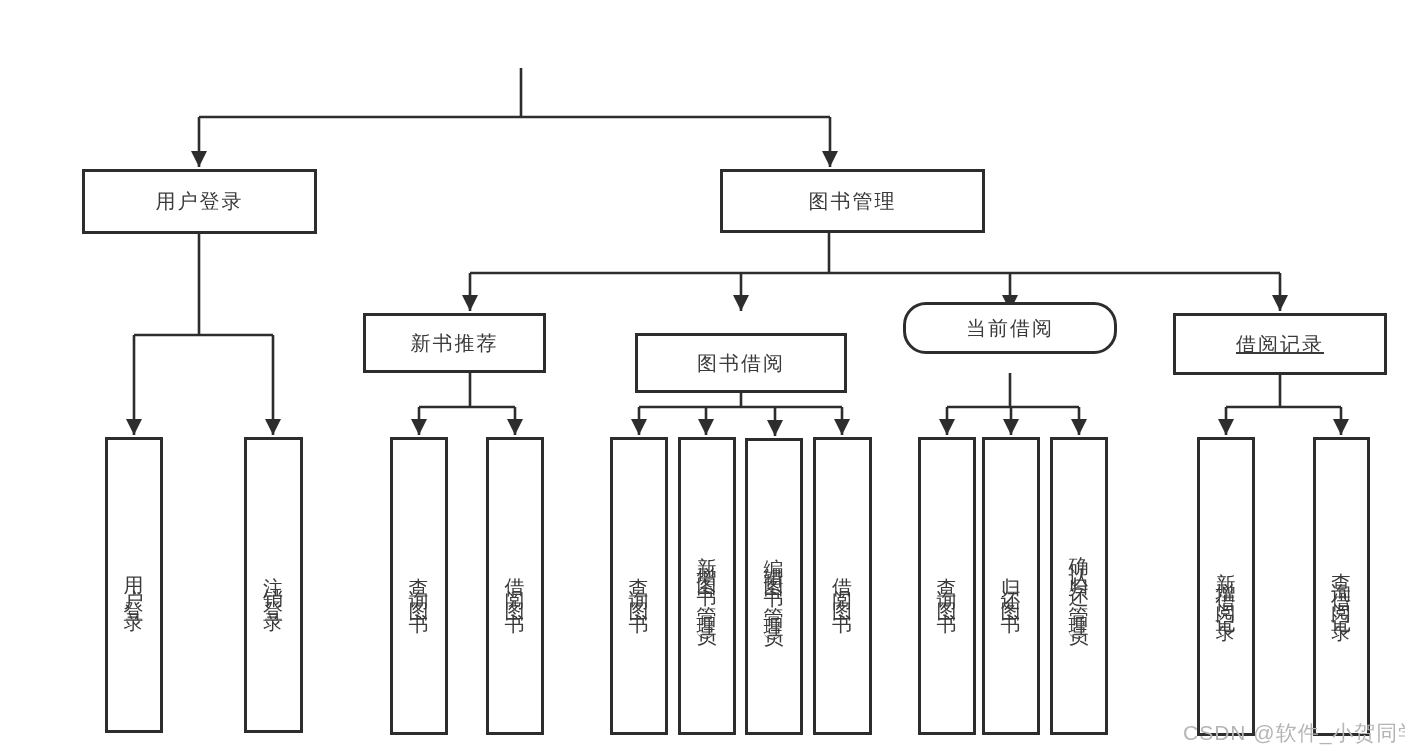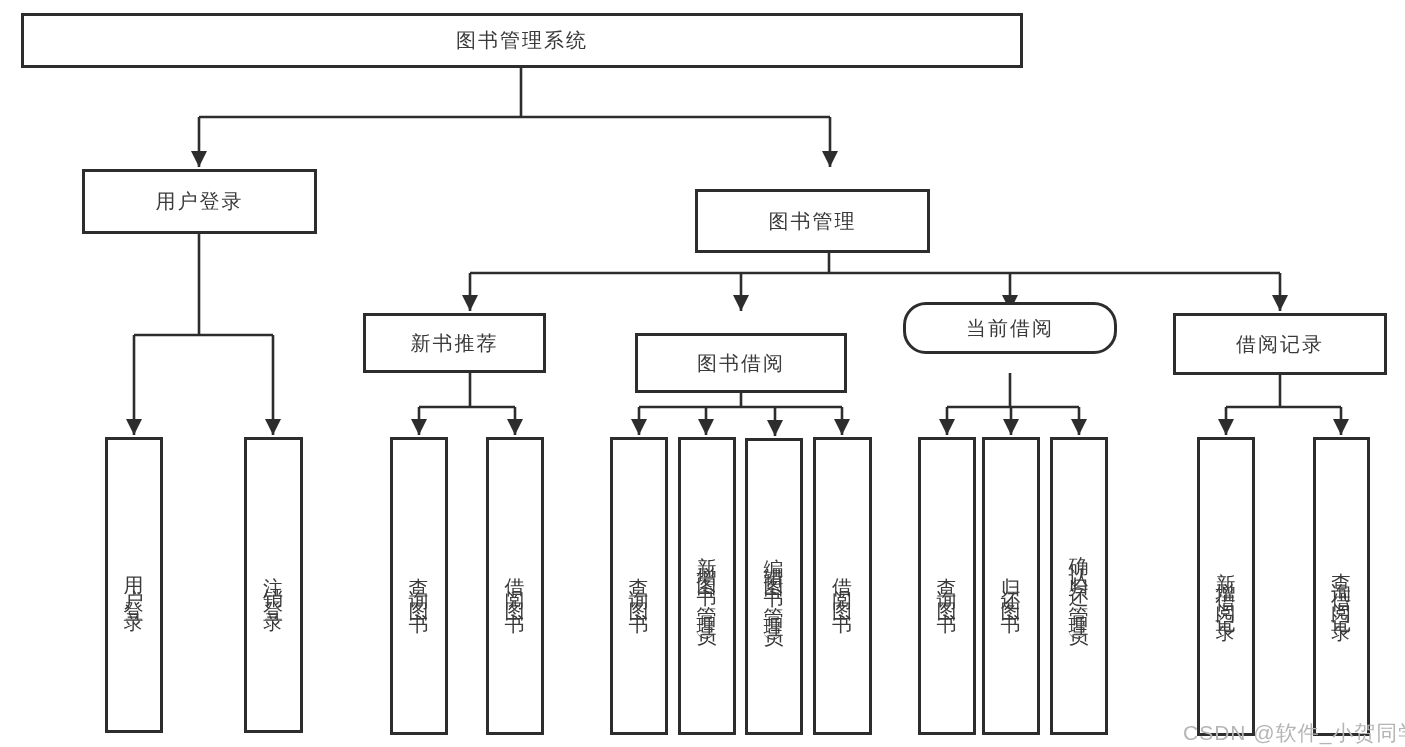--- a/index.html
+++ b/index.html
@@ -37,26 +37,26 @@
     text-orientation: mixed;
     font-size: 20px;
     letter-spacing: 10px;
     line-height: 1;
   }
   .v.short { letter-spacing: 12px; }
   
   .n-root        { left: 21px;   top: 13px;  width: 1002px; height: 55px; }
   
   .n-login2      { left: 82px;   top: 169px; width: 235px;  height: 65px; }
-  .n-bookmgmt    { left: 695px;  top: 169px; width: 235px;  height: 64px; margin-top: 20px; }
+  .n-bookmgmt    { left: 720px;  top: 169px; width: 265px;  height: 64px; }
   
   .n-newrec      { left: 363px;  top: 313px; width: 183px;  height: 60px; }
   .n-bookborrow  { left: 635px;  top: 313px; width: 212px;  height: 60px; margin-top: 20px; }
   .n-curborrow   { left: 903px;  top: 302px; width: 214px;  height: 52px; border-radius: 23px; }
-  .n-borrowrec   { left: 1173px; top: 313px; width: 214px;  height: 62px; }
+  .n-borrowrec   { left: 1173px; top: 313px; width: 214px;  height: 62px; text-decoration: underline; }
   
   .n-a1 { left: 105px;  top: 437px; width: 58px; height: 296px; }
   .n-a2 { left: 244px;  top: 437px; width: 59px; height: 296px; }
   .n-b1 { left: 390px;  top: 437px; width: 58px; height: 298px; }
   .n-b2 { left: 486px;  top: 437px; width: 58px; height: 298px; }
   .n-c1 { left: 610px;  top: 437px; width: 58px; height: 298px; }
   .n-c2 { left: 678px;  top: 437px; width: 58px; height: 298px; }
   .n-c3 { left: 745px;  top: 438px; width: 58px; height: 297px; }
   .n-c4 { left: 813px;  top: 437px; width: 59px; height: 298px; }
   .n-d1 { left: 918px;  top: 437px; width: 58px; height: 298px; }
@@ -122,21 +122,20 @@
       <path d="M1011,407 V435" marker-end="url(#ah)"></path>
       <path d="M1079,407 V435" marker-end="url(#ah)"></path>
 
       <path d="M1280,375 V407"></path>
       <path d="M1226,407 H1341"></path>
       <path d="M1226,407 V435" marker-end="url(#ah)"></path>
       <path d="M1341,407 V435" marker-end="url(#ah)"></path>
     </g>
   </svg>
 
-  <div class="node h n-root">图书管理系统</div>
 
   <div class="node h n-login2">用户登录</div>
   <div class="node h n-bookmgmt">图书管理</div>
 
   <div class="node h n-newrec">新书推荐</div>
   <div class="node h n-bookborrow">图书借阅</div>
   <div class="node h n-curborrow">当前借阅</div>
   <div class="node h n-borrowrec">借阅记录</div>
 
   <div class="node v short n-a1">用户登录</div>

